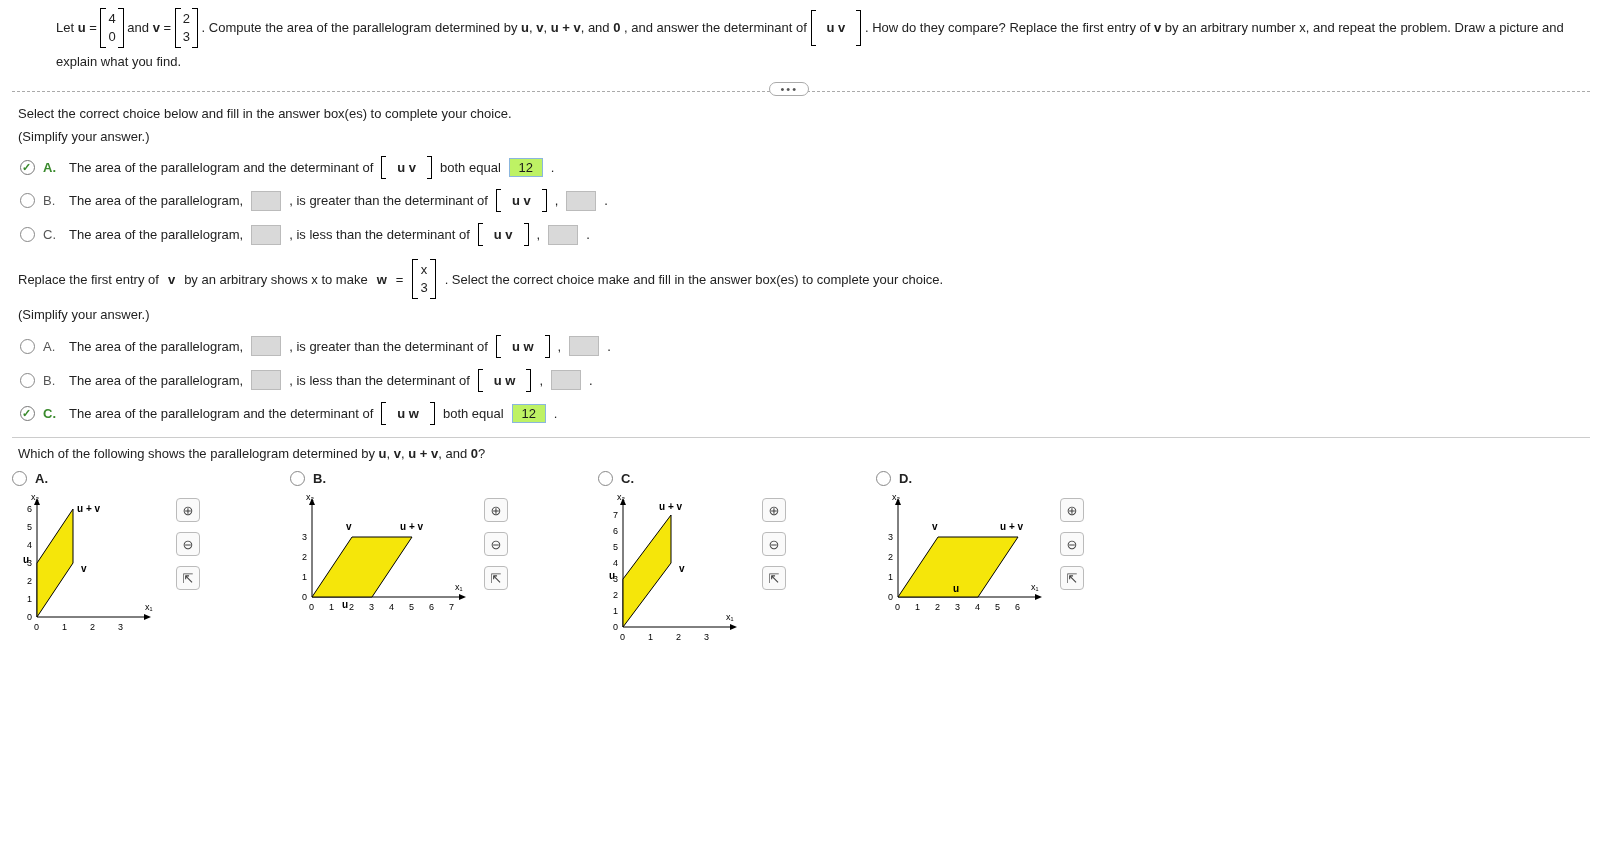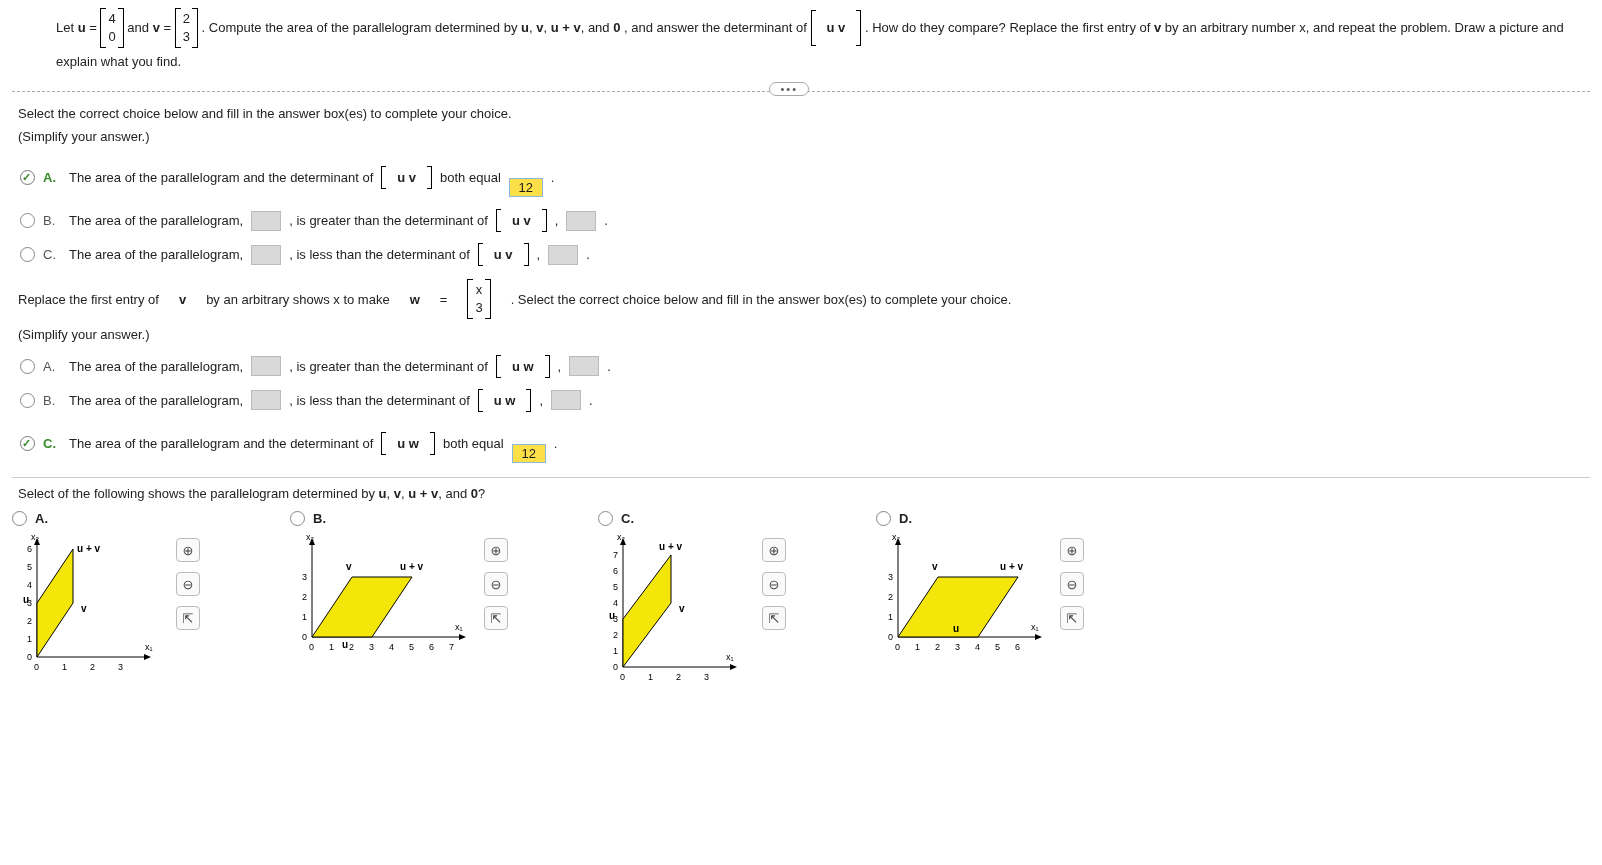--- a/index.html
+++ b/index.html
@@ -17,21 +17,21 @@
   .hr-dashed { border: none; border-top: 1px dashed #aaa; margin: 14px 0; position: relative; }
   .ellipsis-pill { position: absolute; left: 48%; top: -10px; background: #fff; border: 1px solid #aaa; border-radius: 10px; padding: 0 10px; font-size: 11px; color: #555; letter-spacing: 2px; }
   .section-text { margin: 8px 6px; }
   .choice-row { display: flex; align-items: center; gap: 8px; margin: 14px 0 14px 8px; }
   .radio { width: 13px; height: 13px; border: 1.5px solid #777; border-radius: 50%; display: inline-flex; align-items: center; justify-content: center; flex-shrink: 0; }
   .radio.checked::after { content: '✓'; font-size: 11px; color: #3a8a2d; font-weight: bold; position: relative; left: -1px; }
   .radio.empty { border-color: #888; }
   .label-letter { color: #555; width: 18px; }
   .label-letter.sel { color: #3a8a2d; font-weight: bold; }
   .ans-box { display: inline-block; min-width: 28px; height: 18px; background: #d9d9d9; border: 1px solid #bbb; vertical-align: middle; }
-  .ans-filled { display: inline-block; min-width: 24px; padding: 1px 4px; background: #fde047; border: 1px solid #8bb6de; color: #1a1a1a; text-align: center; margin-top: 20px; }
+  .ans-filled { display: inline-block; min-width: 24px; padding: 1px 4px; background: #bef264; border: 1px solid #8bb6de; color: #1a1a1a; text-align: center; }
   .graph-row { display: flex; gap: 90px; margin-top: 10px; flex-wrap: wrap; }
   .graph-option { display: flex; flex-direction: column; gap: 6px; }
   .graph-head { display: flex; align-items: center; gap: 8px; }
   .graph-body { display: flex; align-items: flex-start; gap: 14px; }
   .tools { display: flex; flex-direction: column; gap: 10px; margin-top: 6px; }
   .tool-btn { width: 22px; height: 22px; border: 1px solid #bbb; border-radius: 4px; display: flex; align-items: center; justify-content: center; color: #444; font-size: 13px; background: #fafafa; }
   svg.plot { background: #fff; }
   .axis { stroke: #000; stroke-width: 1; }
   .para { fill: #f5e60a; stroke: #000; stroke-width: 1; }
   .vlabel { font-size: 10px; font-weight: bold; }
@@ -104,31 +104,31 @@
   <span class="label-letter">C.</span>
   <span>The area of the parallelogram, </span>
   <span class="ans-box"></span>
   <span> , is less than the determinant of </span>
   <span class="brackrow"><b class="vec">u  v</b></span>
   <span>, </span>
   <span class="ans-box"></span>
   <span> .</span>
 </div>
 
-<div class="section-text" style="display:flex;align-items:center;flex-wrap:wrap;gap:20px;">
+<div class="section-text" style="display:flex;align-items:center;flex-wrap:wrap;gap:9px;">
   <span>Replace the first entry of </span>
   <b class="vec">v</b>
   <span> by an arbitrary shows x to make </span>
   <b class="vec">w</b>
   <span> = </span>
   <span class="brackmat">
     <span class="row">x</span>
     <span class="row">3</span>
   </span>
-  <span>. Select the correct choice below and fill in the answer box(es) to complete your choice.</span>
+  <span>. Select the correct choice make and fill in the answer box(es) to complete your choice.</span>
 </div>
 <div class="section-text">(Simplify your answer.)</div>
 
 <div class="choice-row">
   <span class="radio empty"></span>
   <span class="label-letter">A.</span>
   <span>The area of the parallelogram, </span>
   <span class="ans-box"></span>
   <span> , is greater than the determinant of </span>
   <span class="brackrow"><b class="vec">u  w</b></span>
@@ -155,21 +155,21 @@
   <span>The area of the parallelogram and the determinant of </span>
   <span class="brackrow"><b class="vec">u  w</b></span>
   <span> both equal </span>
   <span class="ans-filled">12</span>
   <span> .</span>
 </div>
 
 <hr class="q3-hr">
 
 <div class="section-text">
-  <span>Select of the following shows the parallelogram determined by </span>
+  <span>Which of the following shows the parallelogram determined by </span>
   <b class="vec">u</b>,
   <b class="vec">v</b>,
   <b class="vec">u + v</b>, and
   <b class="vec">0</b><span>?</span>
 </div>
 
 <div class="graph-row">
 
   <div class="graph-option">
     <div class="graph-head">

